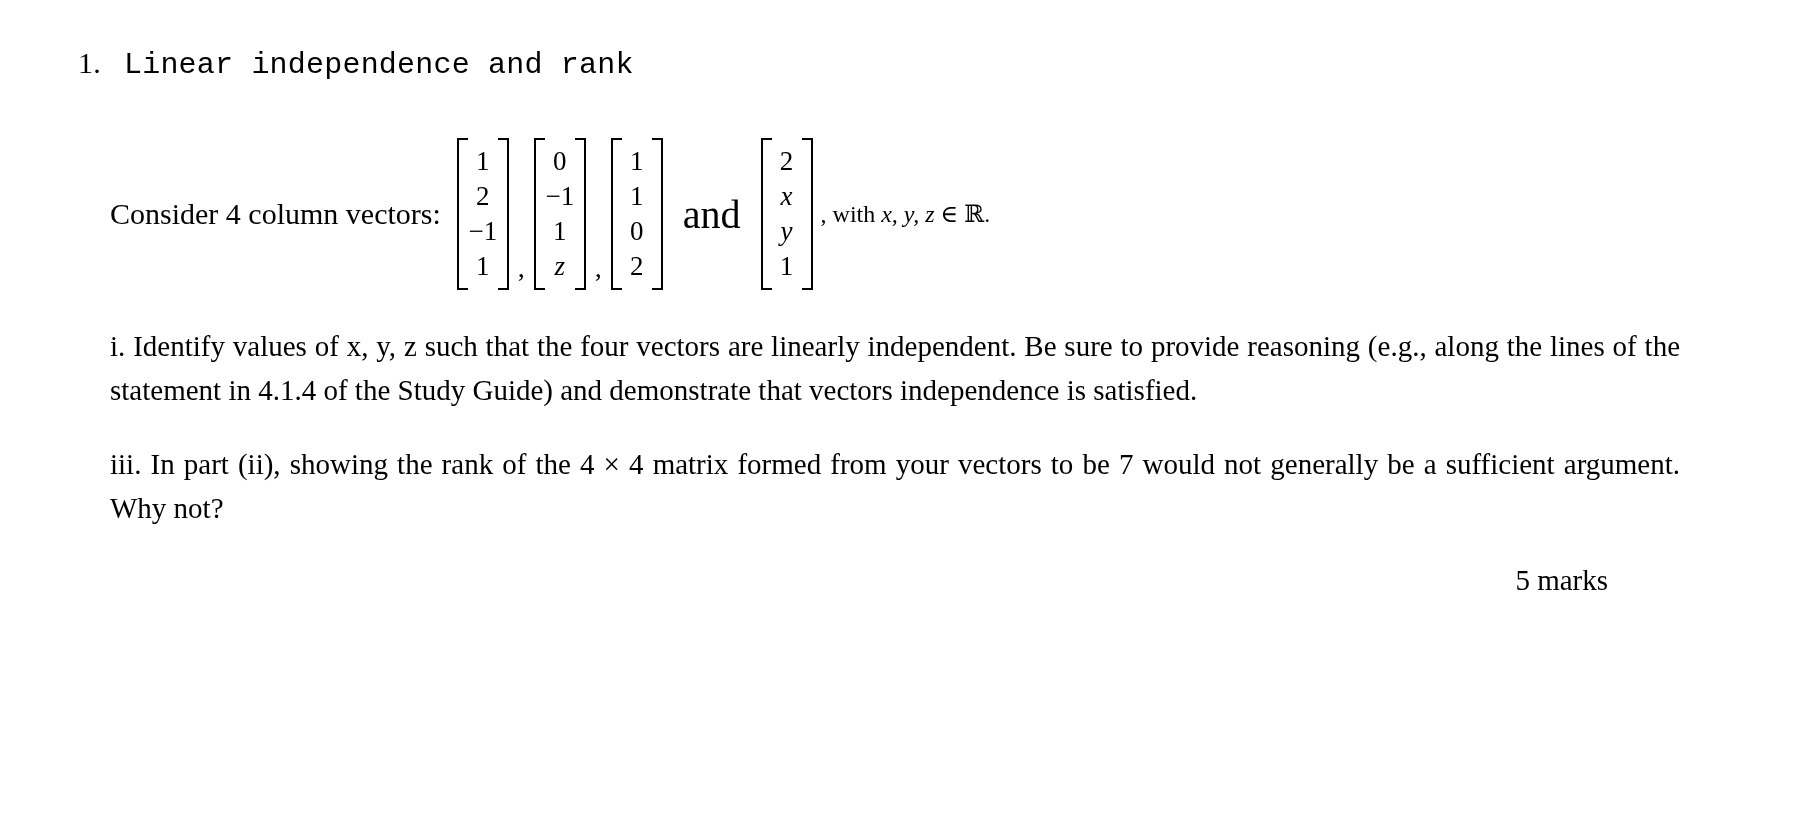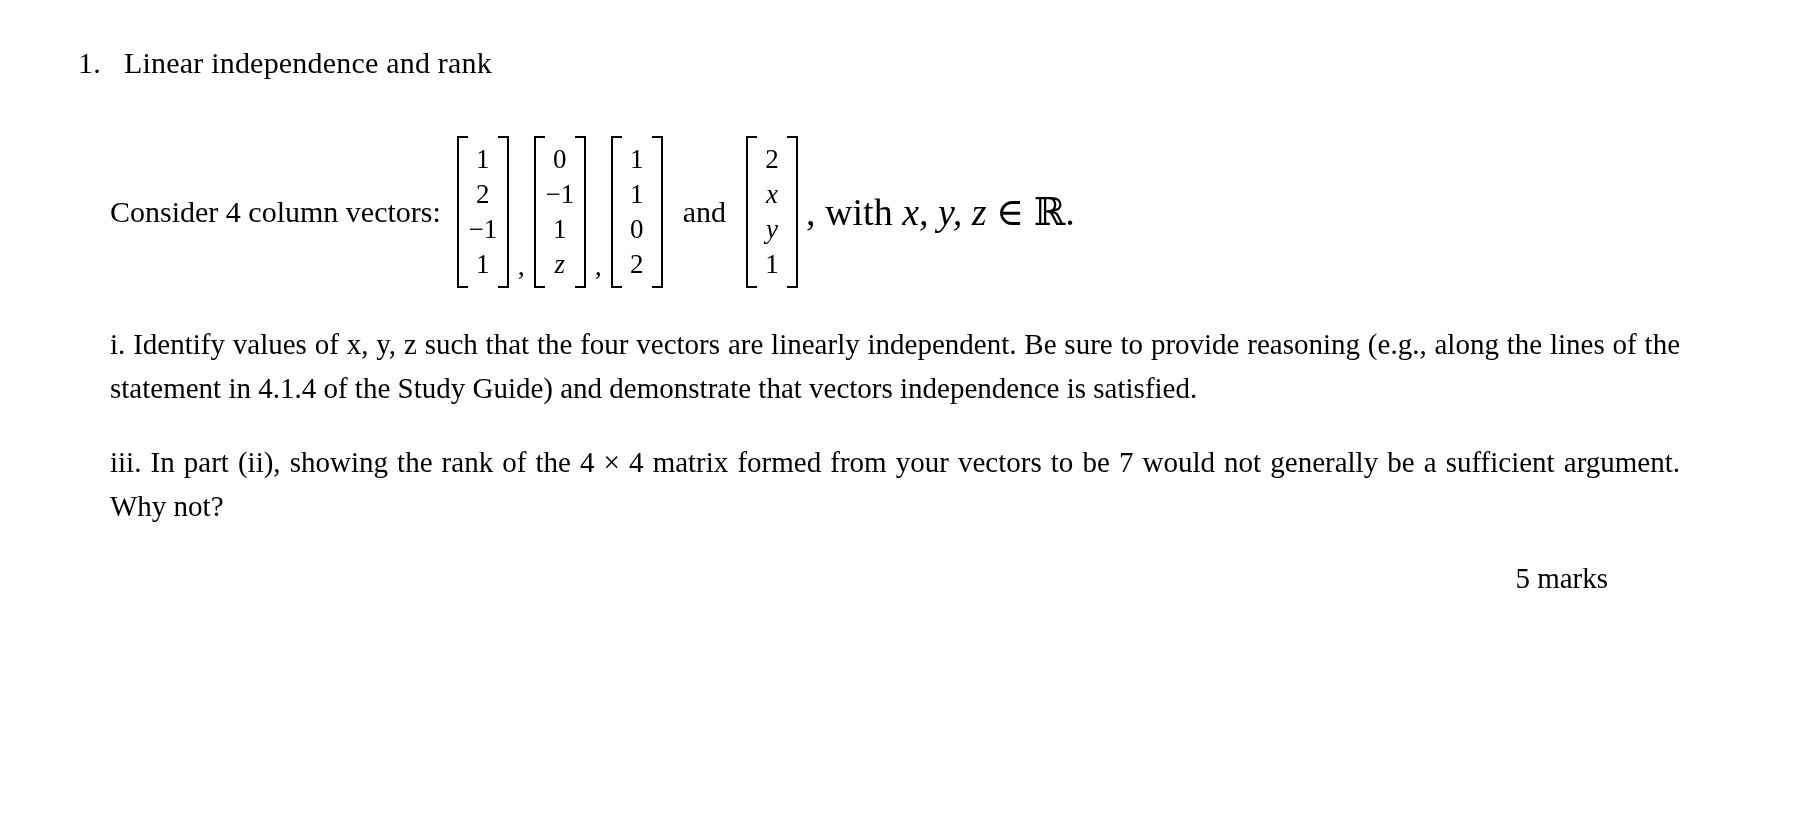--- a/index.html
+++ b/index.html
@@ -30,20 +30,21 @@
     font-size: 30px;
     letter-spacing: 0.2px;
     margin: 18px 0 0 0;
   }
   .question-head .q-num {
     width: 46px;
     flex: 0 0 46px;
   }
   .question-head .q-title {
     white-space: nowrap;
+    font-family: Liberation Mono, monospace;
   }
 
   
   .consider-block {
     margin-top: 56px;
     display: flex;
     align-items: center;
     font-size: 30px;
     padding-left: 32px;
   }
@@ -98,26 +99,26 @@
   }
 
   .vec-sep {
     padding: 0 7px;
     align-self: flex-end;
     margin-bottom: 6px;
     font-size: 28px;
   }
   .vec-and {
     padding: 0 18px;
-    font-size: 30px;
+    font-size: 40px;
     white-space: nowrap;
   }
   .vec-tail {
     padding-left: 6px;
-    font-size: 38px;
+    font-size: 24px;
     white-space: nowrap;
   }
   .mi { font-style: italic; }
   .blackboard-r {
     font-family: "DejaVu Serif", serif;
     font-style: normal;
   }
 
   
   .subparts {

